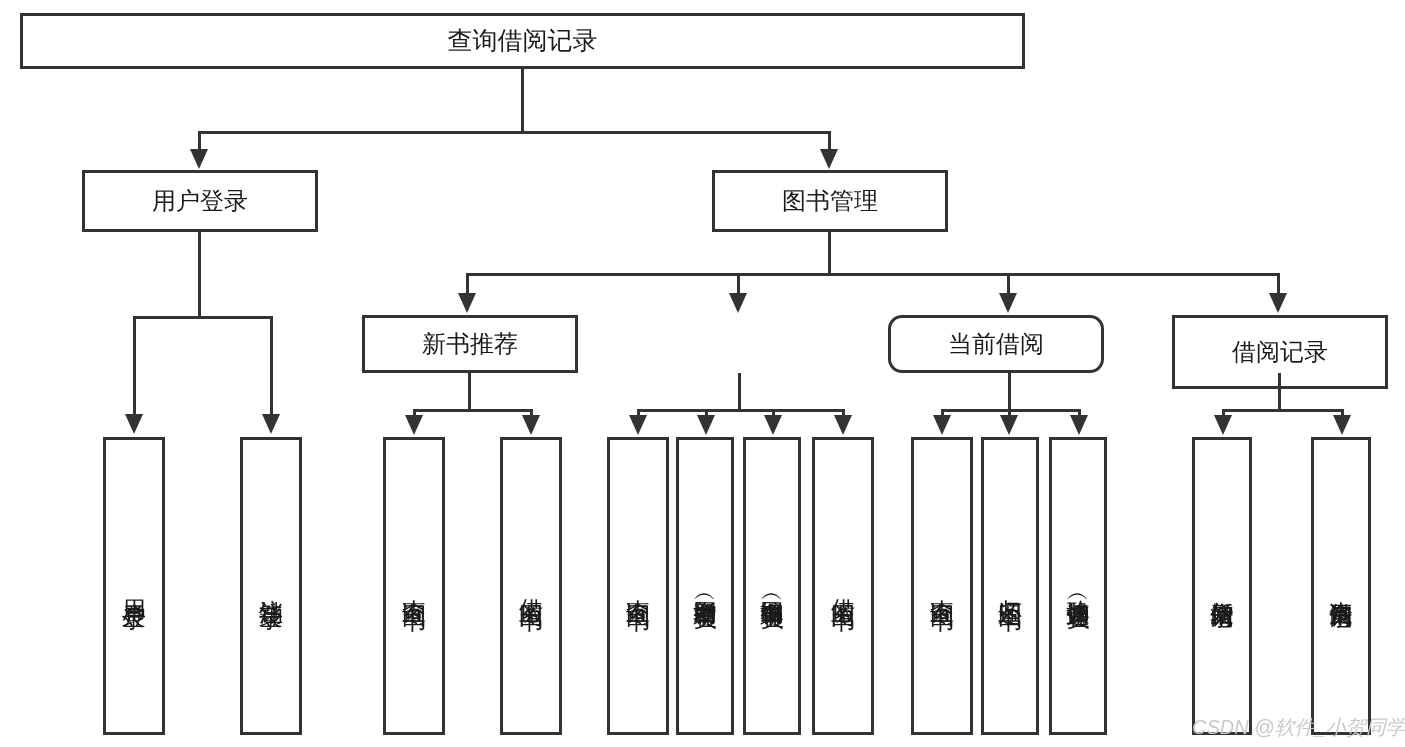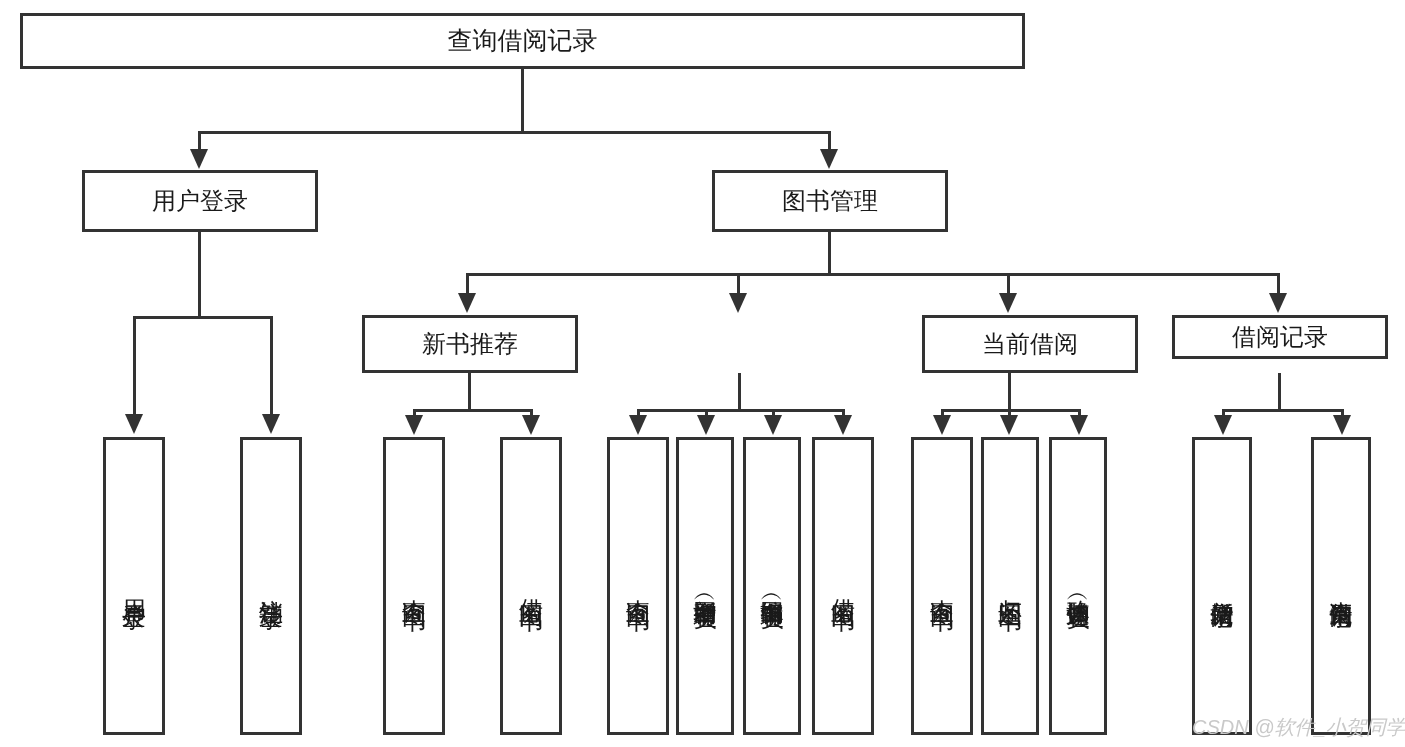--- a/index.html
+++ b/index.html
@@ -113,24 +113,24 @@
   <div class="edge v" style="left:1007px; top:273px; height:22px;"></div>
   <div class="edge v" style="left:1277px; top:273px; height:22px;"></div>
   <div class="arrow" style="left:458px; top:293px;"></div>
   <div class="arrow" style="left:729px; top:293px;"></div>
   <div class="arrow" style="left:999px; top:293px;"></div>
   <div class="arrow" style="left:1269px; top:293px;"></div>
 
   <div class="node lvl3" style="left:362px; top:315px; width:216px; height:58px;">
     <span class="node-label">新书推荐</span>
   </div>
-  <div class="node lvl3" style="left:922px; top:315px; width:216px; height:58px;">
+  <div class="node lvl3" style="left:888px; top:315px; width:216px; height:58px;border-radius:14px;">
     <span class="node-label">当前借阅</span>
   </div>
-  <div class="node lvl3" style="left:1172px; top:315px; width:216px; height:44px;">
+  <div class="node lvl3" style="left:1172px; top:315px; width:216px; height:74px;">
     <span class="node-label">借阅记录</span>
   </div>
 
   <div class="edge v" style="left:468px; top:373px; height:36px;"></div>
   <div class="edge h" style="left:413px; top:409px; width:120px;"></div>
   <div class="edge v" style="left:413px; top:409px; height:8px;"></div>
   <div class="edge v" style="left:530px; top:409px; height:8px;"></div>
   <div class="arrow" style="left:405px; top:415px;"></div>
   <div class="arrow" style="left:522px; top:415px;"></div>
 

